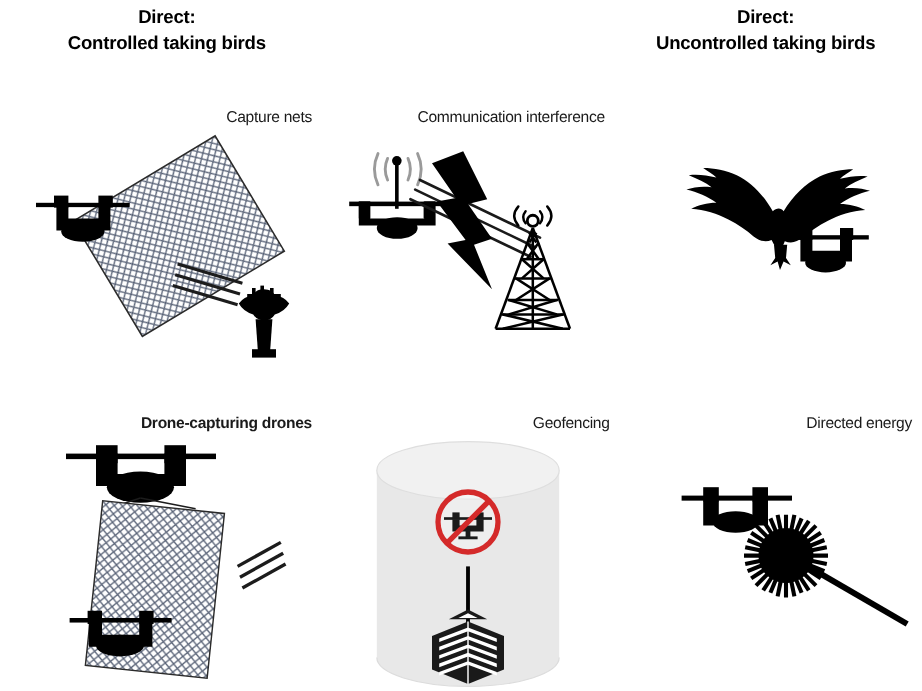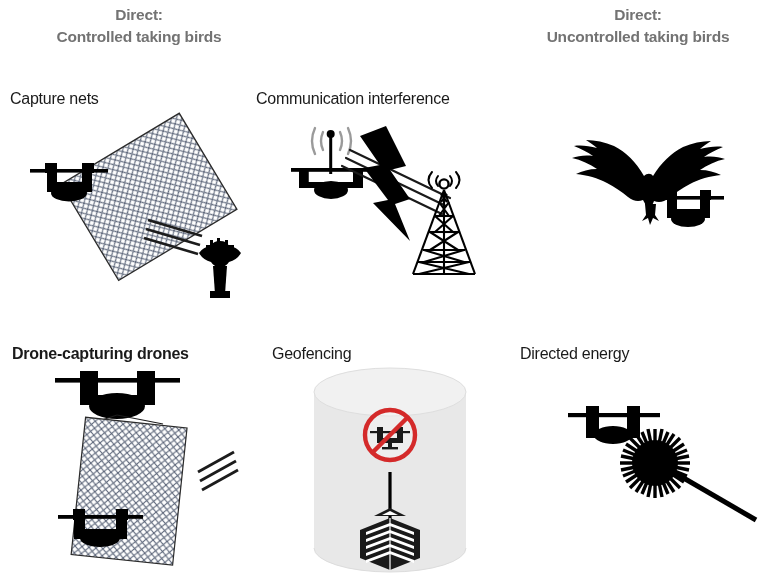--- a/index.html
+++ b/index.html
@@ -24,34 +24,34 @@
 
   
   .col-head {
     position: absolute;
     top: 4px;
     text-align: center;
     font-weight: bold;
     font-size: 15.5px;
     line-height: 1.42;
     letter-spacing: -0.2px;
-    color: #737373;
+    color: #000000;
   }
   .col-head .l1 { display: block; }
   .col-head .l2 { display: block; }
 
   #head-col-1 { left: 6px;   width: 266px; }
   #head-col-2 { left: 272px; width: 236px; }
   #head-col-3 { left: 508px; width: 260px; }
 
   
   .caption {
     position: absolute;
-    text-align: left;
-    font-size: 16px;
+    text-align: right;
+    font-size: 13px;
     letter-spacing: -0.25px;
     color: #1a1a1a;
   }
   #cap-capture-nets       { left: 10px;  top: 90px;  width: 250px; }
   #cap-comm-interference  { left: 256px; width: 248px; top: 90px; }
   #cap-drone-birds        { left: 520px; top: 90px;  width: 240px; }
   #cap-capturing-drones   { left: 12px;  top: 345px; width: 248px; font-weight: bold; }
   #cap-geofencing         { left: 272px; top: 345px; width: 236px; }
   #cap-directed-energy    { left: 520px; top: 345px; width: 240px; }
 

